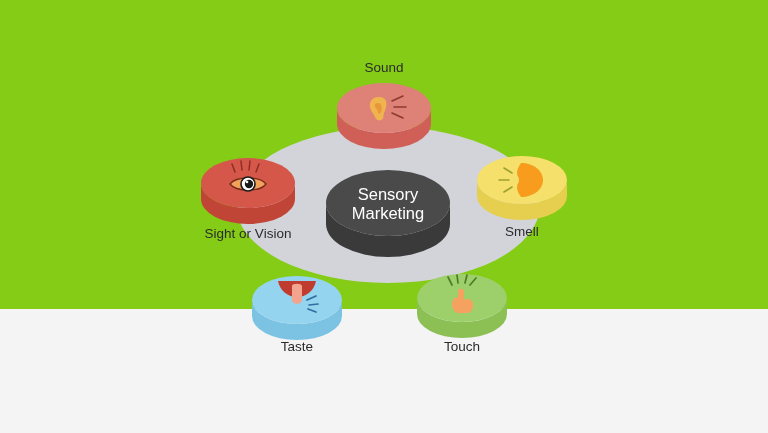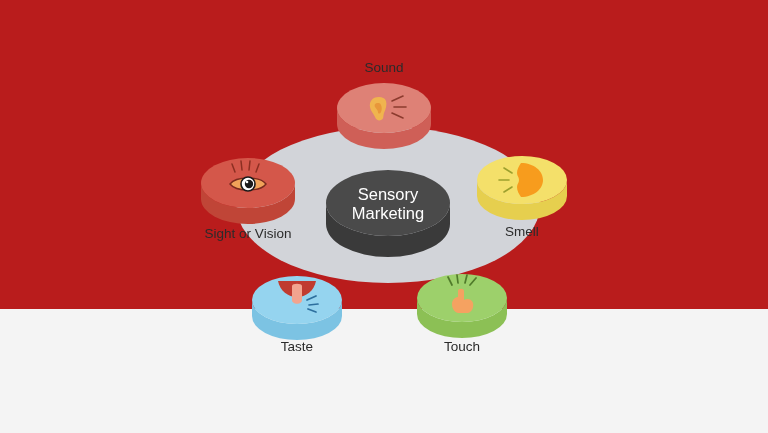--- a/index.html
+++ b/index.html
@@ -10,21 +10,21 @@
     width: 768px;
     height: 433px;
     background: #f4f4f4;
     font-family: "Liberation Sans", sans-serif;
     overflow: hidden;
   }
   #stage {
     position: relative;
     width: 768px;
     height: 309px;
-    background: #b91c1c;
+    background: #84cc16;
   }
   #diagram-svg {
     position: absolute;
     left: 0;
     top: 0;
     width: 768px;
     height: 433px;
     display: block;
   }
   .label-text {

